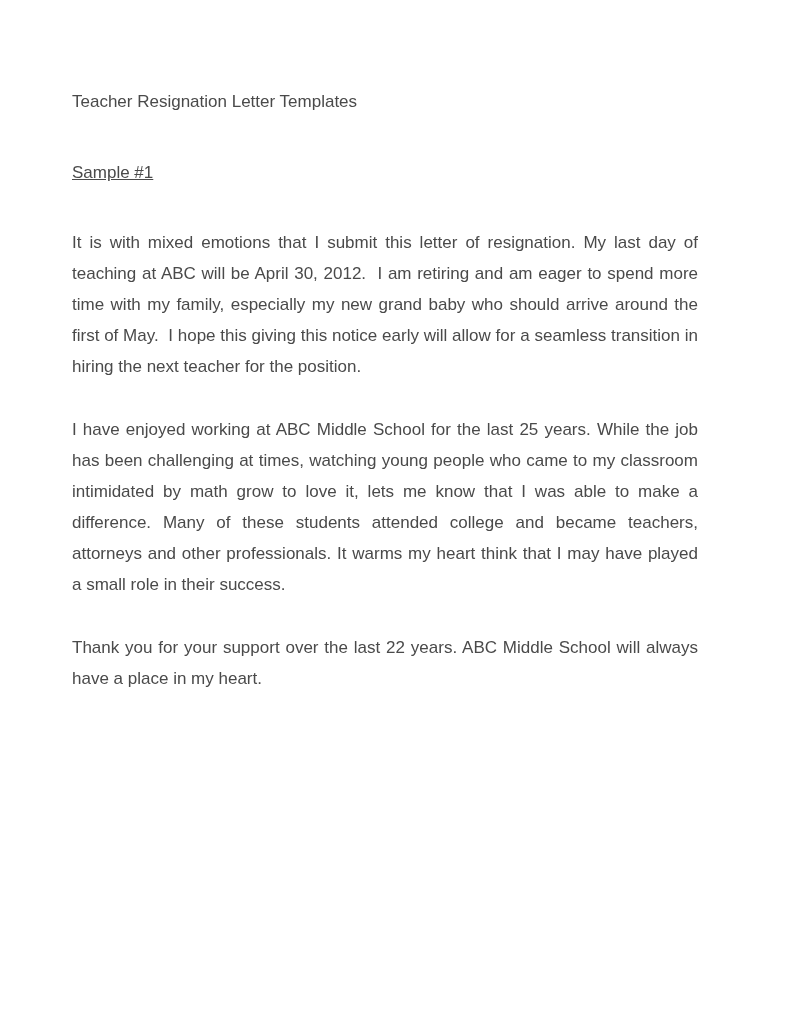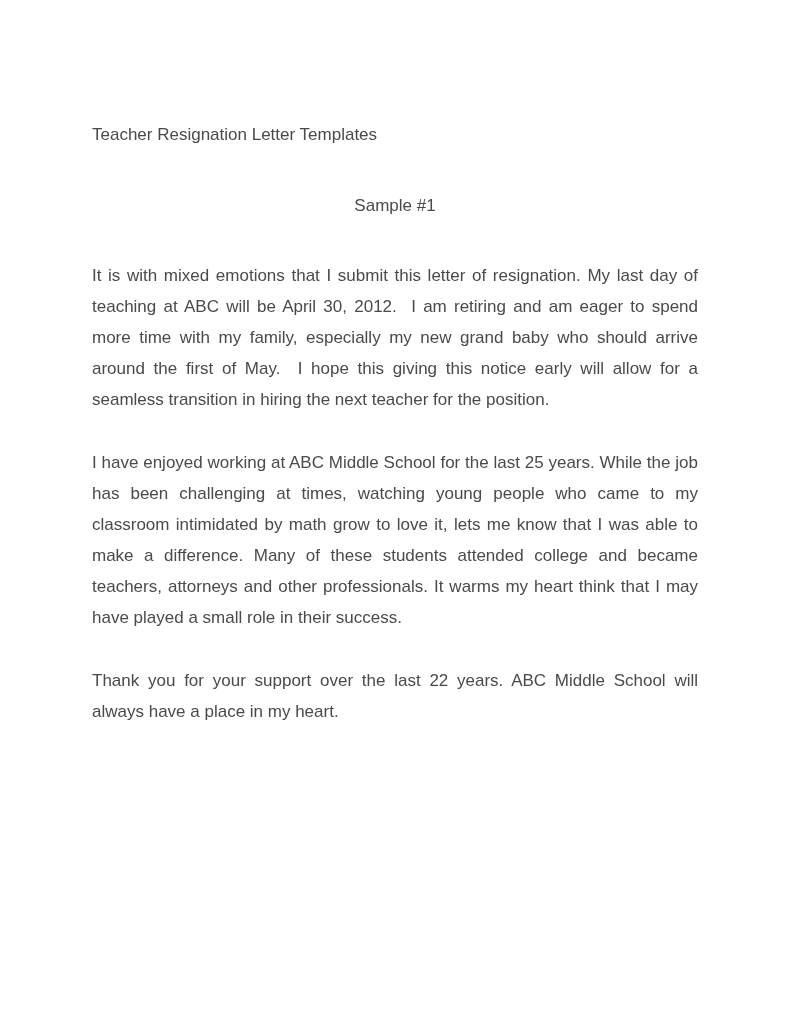--- a/index.html
+++ b/index.html
@@ -10,35 +10,35 @@
   .page {
     position: relative;
     width: 790px;
     height: 1022px;
     background: #ffffff;
     overflow: hidden;
     font-family: "Liberation Sans", "DejaVu Sans", sans-serif;
     color: #4a4a4a;
   }
   .content {
-    padding: 86px 92px 0 92px;
+    padding: 86px 92px 0 72px;
     font-size: 17px;
     line-height: 31px;
-    margin-top: 33px;
   }
   .doc-title {
     margin: 0 0 40px 0;
     font-weight: normal;
     font-size: 17px;
     line-height: 31px;
     text-align: left;
   }
   .sample-label {
     margin: 0 0 39px 0;
-    text-align: center;
+    text-align: left;
+    text-decoration: underline;
   }
   .letter-paragraph {
     margin: 0 0 32px 0;
     text-align: justify;
     white-space: pre-wrap;
   }
 </style>
 </head>
 <body>
 

